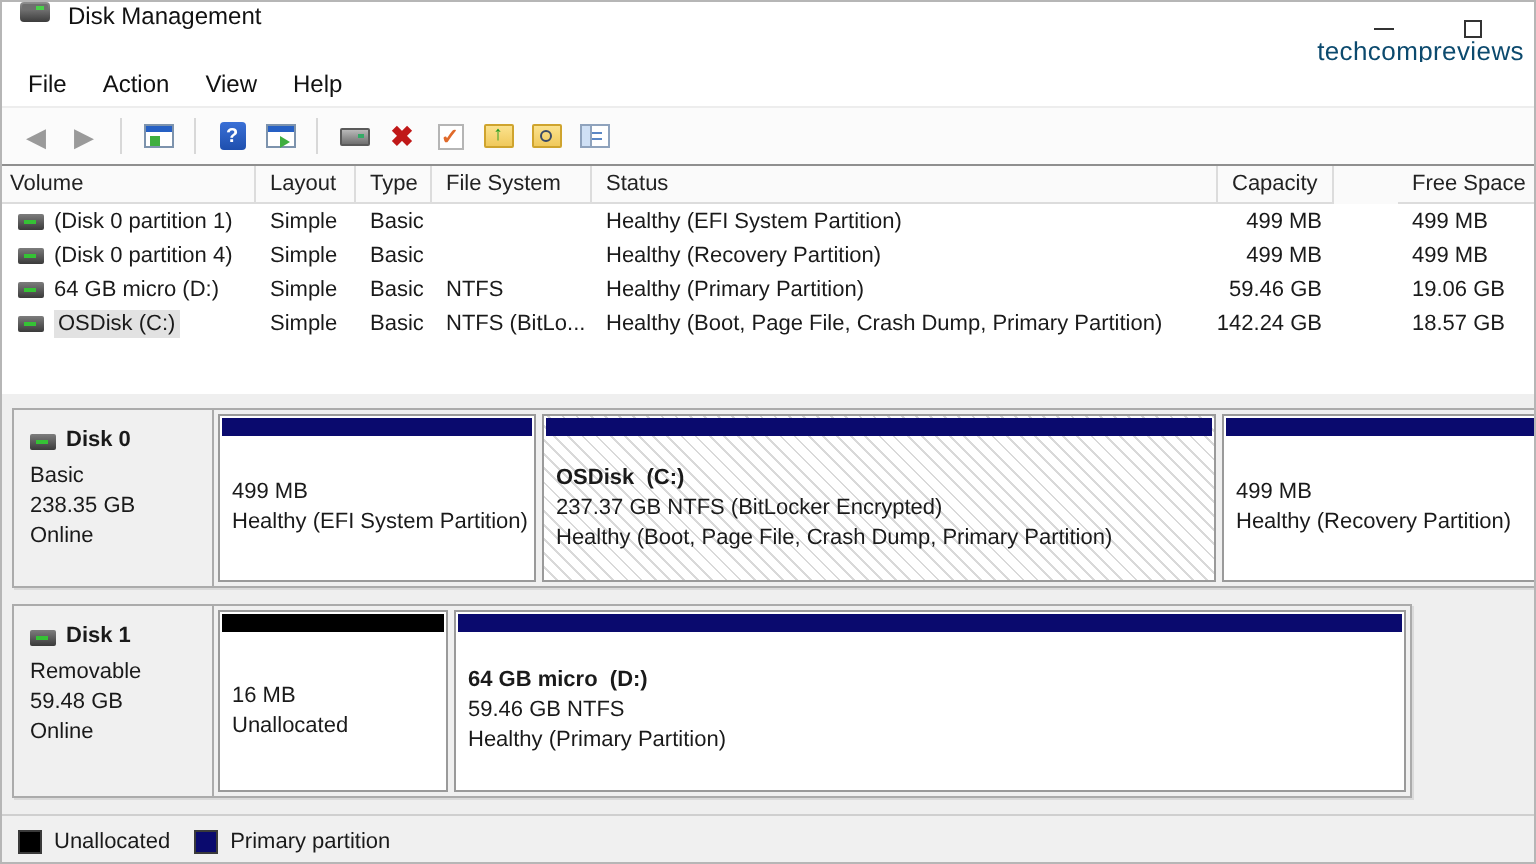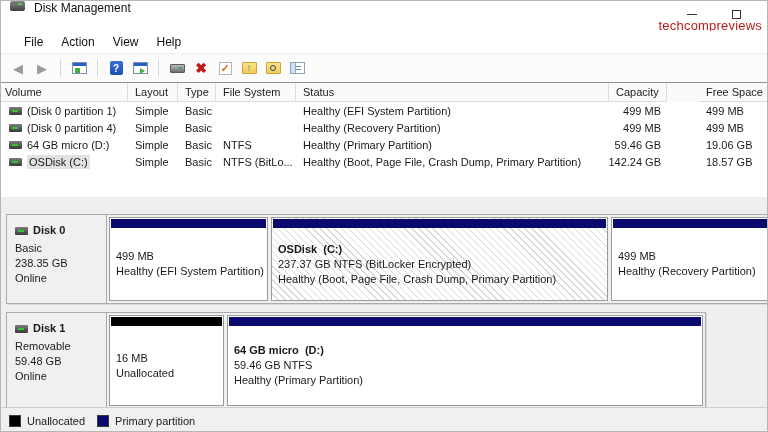--- a/index.html
+++ b/index.html
@@ -13,23 +13,23 @@
   .titlebar { position:absolute; left:0; top:0; width:768px; height:30px; background:#ffffff; display:flex; align-items:flex-start; padding-left:9px; }
   .title-icon { position:relative; width:15px; height:10px; background:linear-gradient(#909090,#3c3c3c); border-radius:2px; margin-right:9px; flex:0 0 auto; }
   .title-icon::before { content:""; position:absolute; left:1px; top:1px; right:1px; height:3px; background:#6f6f6f; border-radius:1px; }
   .title-icon::after { content:""; position:absolute; right:3px; top:2px; width:4px; height:2px; background:#4ad04a; }
   .title-text { font-size:12px; color:#111; }
   .win-btn { position:absolute; top:5px; width:26px; height:16px; display:flex; align-items:center; justify-content:center; }
   .btn-min { right:62px; }
   .btn-max { right:18px; }
   .glyph-min { width:10px; height:1px; background:#333; }
   .glyph-max { width:9px; height:9px; border:1px solid #333; background:#fff; }
-  .watermark { position:absolute; right:5px; top:17px; font-size:13px; color:#b91c1c; letter-spacing:0.2px; }
-  
-  .menubar { position:absolute; left:0; top:30px; width:768px; height:23px; background:#ffffff; display:flex; align-items:center; padding-left:14px; border-bottom:1px solid #ededed; }
+  .watermark { position:absolute; right:5px; top:17px; font-size:13px; color:#0c4a6e; letter-spacing:0.2px; }
+  
+  .menubar { position:absolute; left:0; top:30px; width:768px; height:23px; background:#ffffff; display:flex; align-items:center; padding-left:4px; border-bottom:1px solid #ededed; }
   .menu-item { font-size:12px; padding:3px 9px; color:#111; }
   
   .toolbar { position:absolute; left:0; top:53px; width:768px; height:28px; background:#fbfbfb; display:flex; align-items:center; padding-left:8px; gap:6px; }
   .tb-sep { width:1px; height:18px; background:#d8d8d8; margin:0 3px; }
   .tb-icon { width:18px; height:18px; display:flex; align-items:center; justify-content:center; position:relative; }
   .arrow { font-size:13px; color:#9a9a9a; line-height:1; }
   .mmc-win { width:15px; height:12px; border:1px solid #7d93ad; background:#fff; position:relative; }
   .mmc-win::before { content:""; position:absolute; left:0; top:0; right:0; height:3px; background:#2660c4; }
   .mmc-win.tree::after { content:""; position:absolute; left:2px; top:5px; width:5px; height:5px; background:#3fae3f; }
   .mmc-win.pane::after { content:""; position:absolute; right:2px; top:5px; width:0; height:0; border-left:5px solid #3fae3f; border-top:3px solid transparent; border-bottom:3px solid transparent; }
@@ -57,21 +57,21 @@
   .c-st  { width:313px; }
   .c-cap { width:58px; justify-content:flex-end; text-align:right; padding-right:6px; display:flex; }
   .c-fre { width:73px;margin-left:32px; }
   .c-pct { width:25px; padding-left:5px; }
   .lhead .c-cap { justify-content:flex-start; padding-left:7px; }
   .drive-icon { position:relative; width:13px; height:8px; background:linear-gradient(#7d7d7d,#3a3a3a); border-radius:1px; margin:0 5px 0 4px; flex:0 0 auto; }
   .drive-icon::after { content:""; position:absolute; left:3px; top:3px; width:6px; height:2px; background:#35c235; }
   .sel-hl { background:#e2e2e2; padding:1px 2px; }
   
   .graph { position:absolute; left:0; top:196px; width:768px; height:210px; background:#efefef; }
-  .disk-row { position:absolute; background:#f0f0f0; border:1px solid #ababab; overflow:hidden; box-shadow:1px 1px 0 #dadada;margin-top:10px; }
+  .disk-row { position:absolute; background:#f0f0f0; border:1px solid #ababab; overflow:hidden; box-shadow:1px 1px 0 #dadada; }
   .row-d0 { left:5px; top:7px; width:763px; height:90px; }
   .row-d1 { left:5px; top:105px; width:700px; height:97px; }
   .disk-label { position:absolute; left:0; top:0; bottom:0; width:100px; border-right:1px solid #ababab; background:#f0f0f0; padding:8px 0 0 8px; font-size:11px; line-height:15px; }
   .disk-name { font-weight:bold; display:flex; align-items:center; margin-bottom:3px; font-size:11px; }
   .disk-name .drive-icon { margin:0 5px 0 0; }
   .part { position:absolute; top:2px; bottom:2px; border:1px solid #9a9a9a; background:#ffffff; display:flex; flex-direction:column; }
   .part-bar { height:9px; margin:1px 1px 0 1px; background:#0a0a6e; }
   .part-bar.black { background:#000000; }
   .part-body { flex:1; display:flex; flex-direction:column; justify-content:center; padding-left:6px; overflow:hidden; }
   .part-line { font-size:11px; line-height:15px; white-space:pre; overflow:hidden; }

